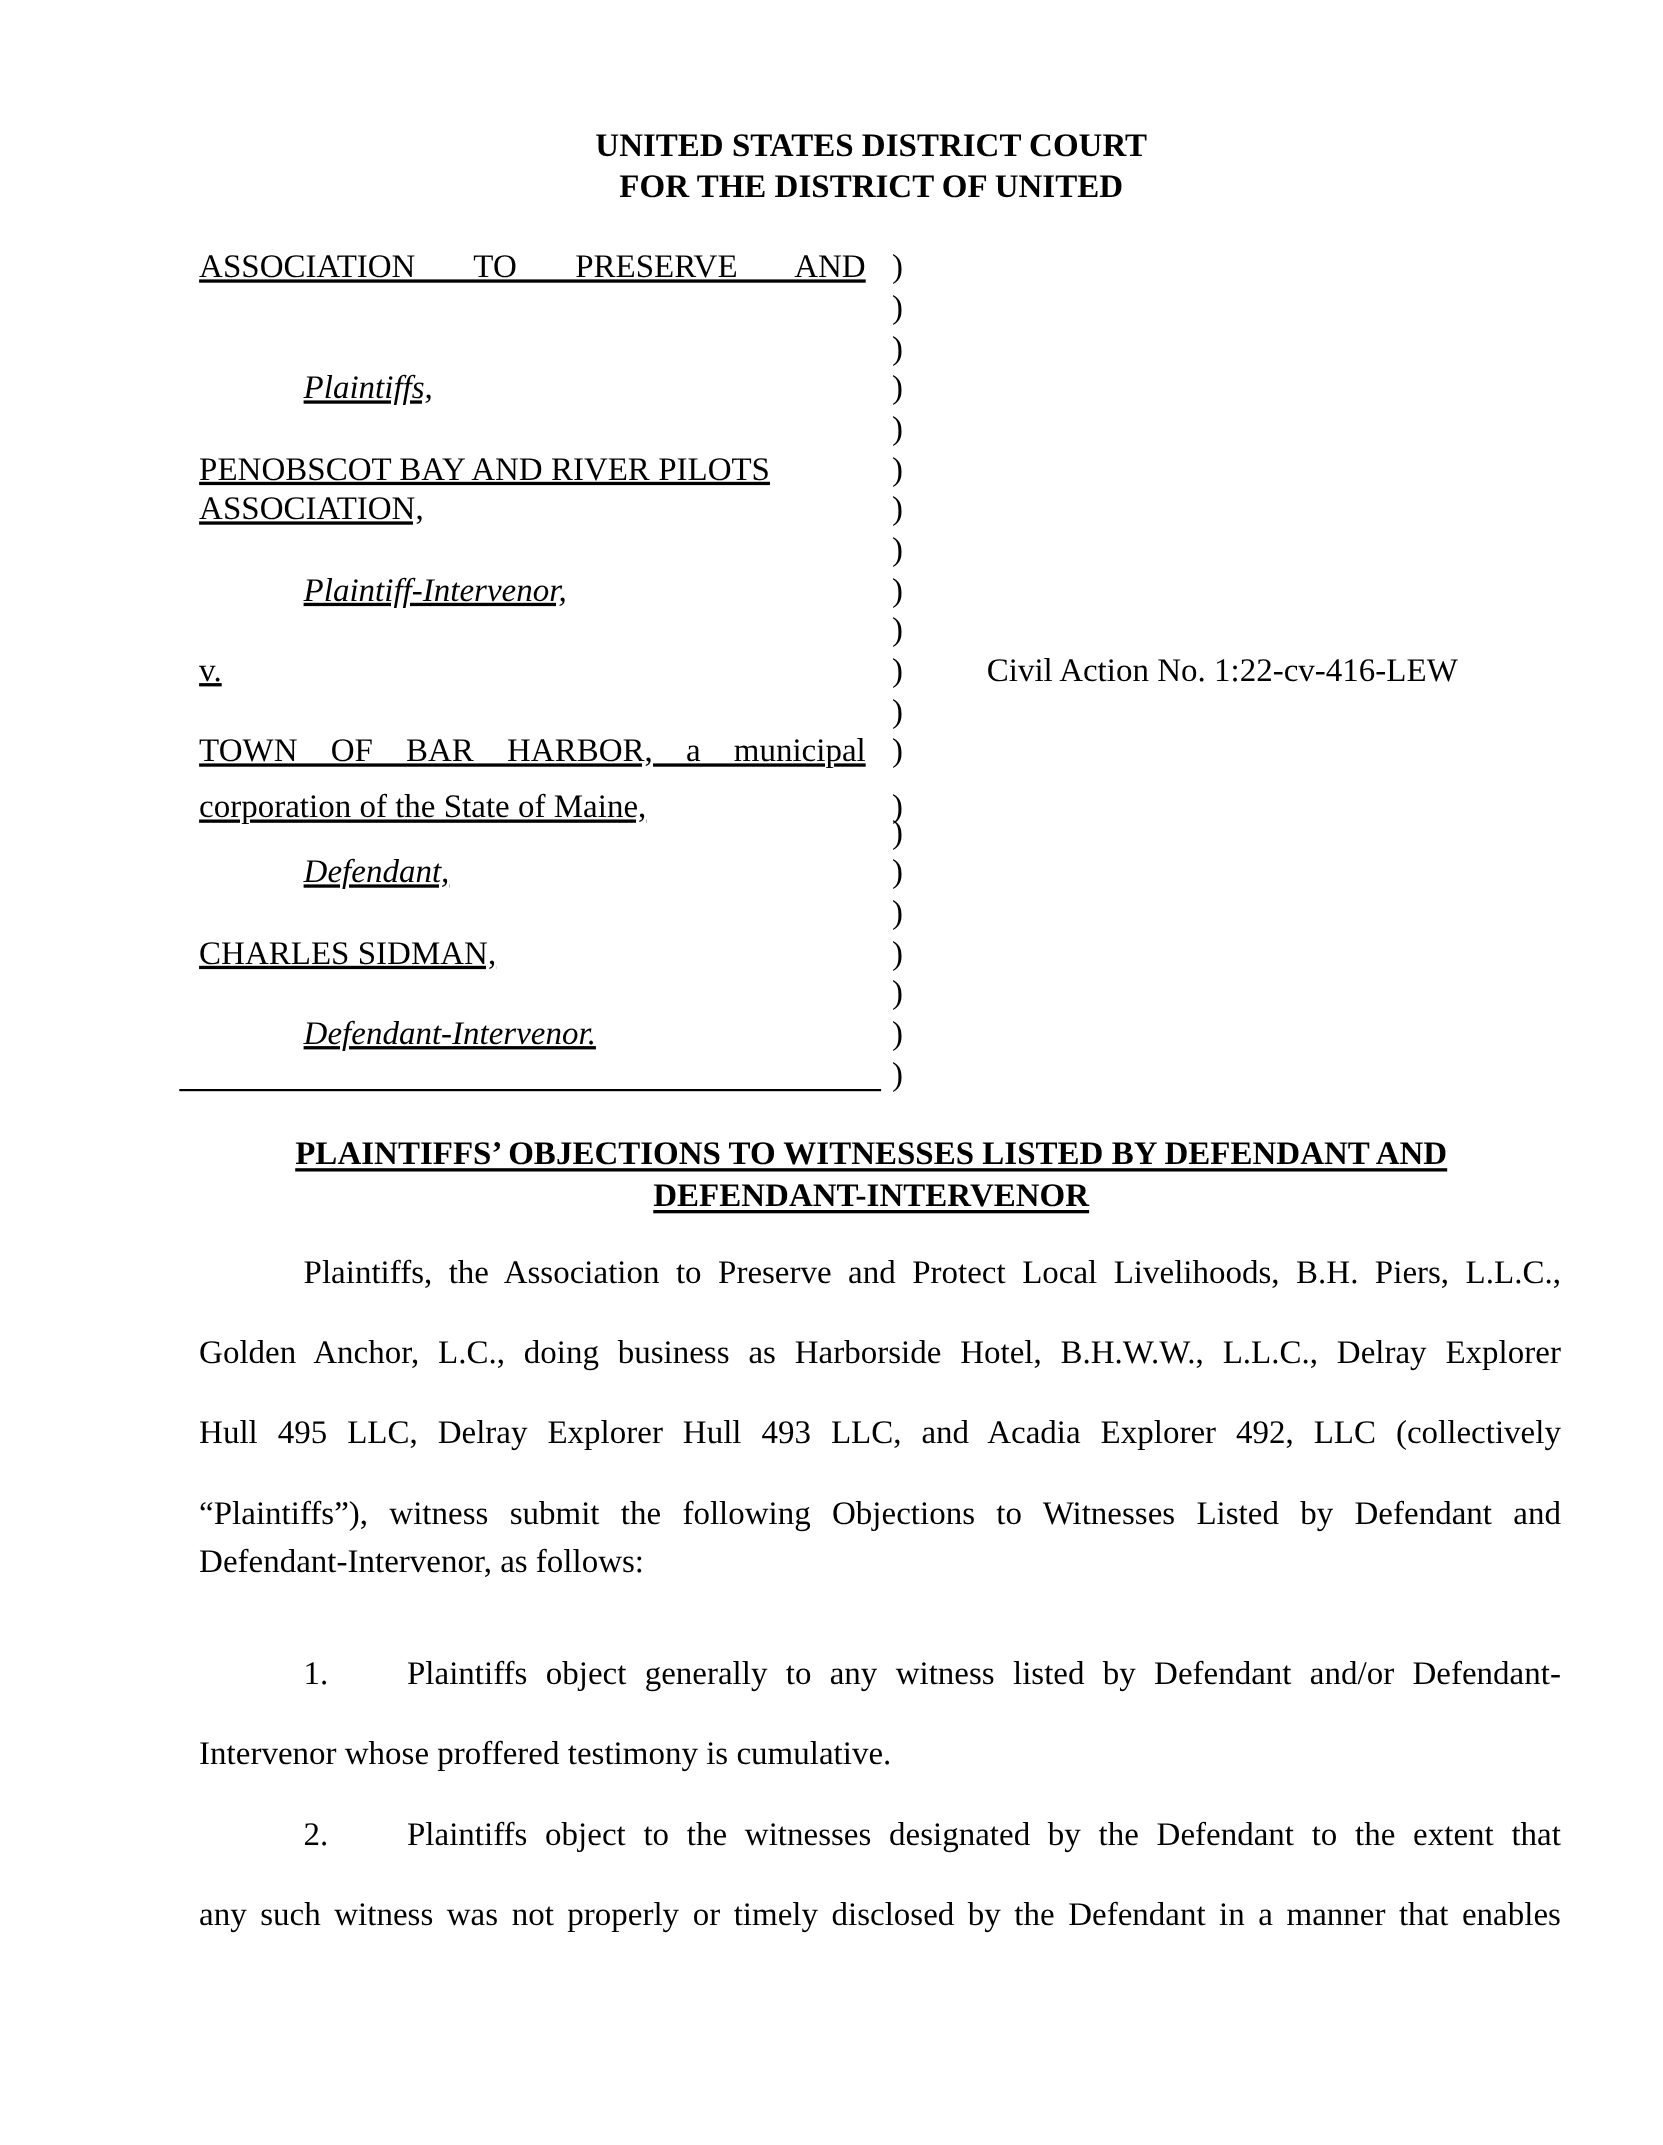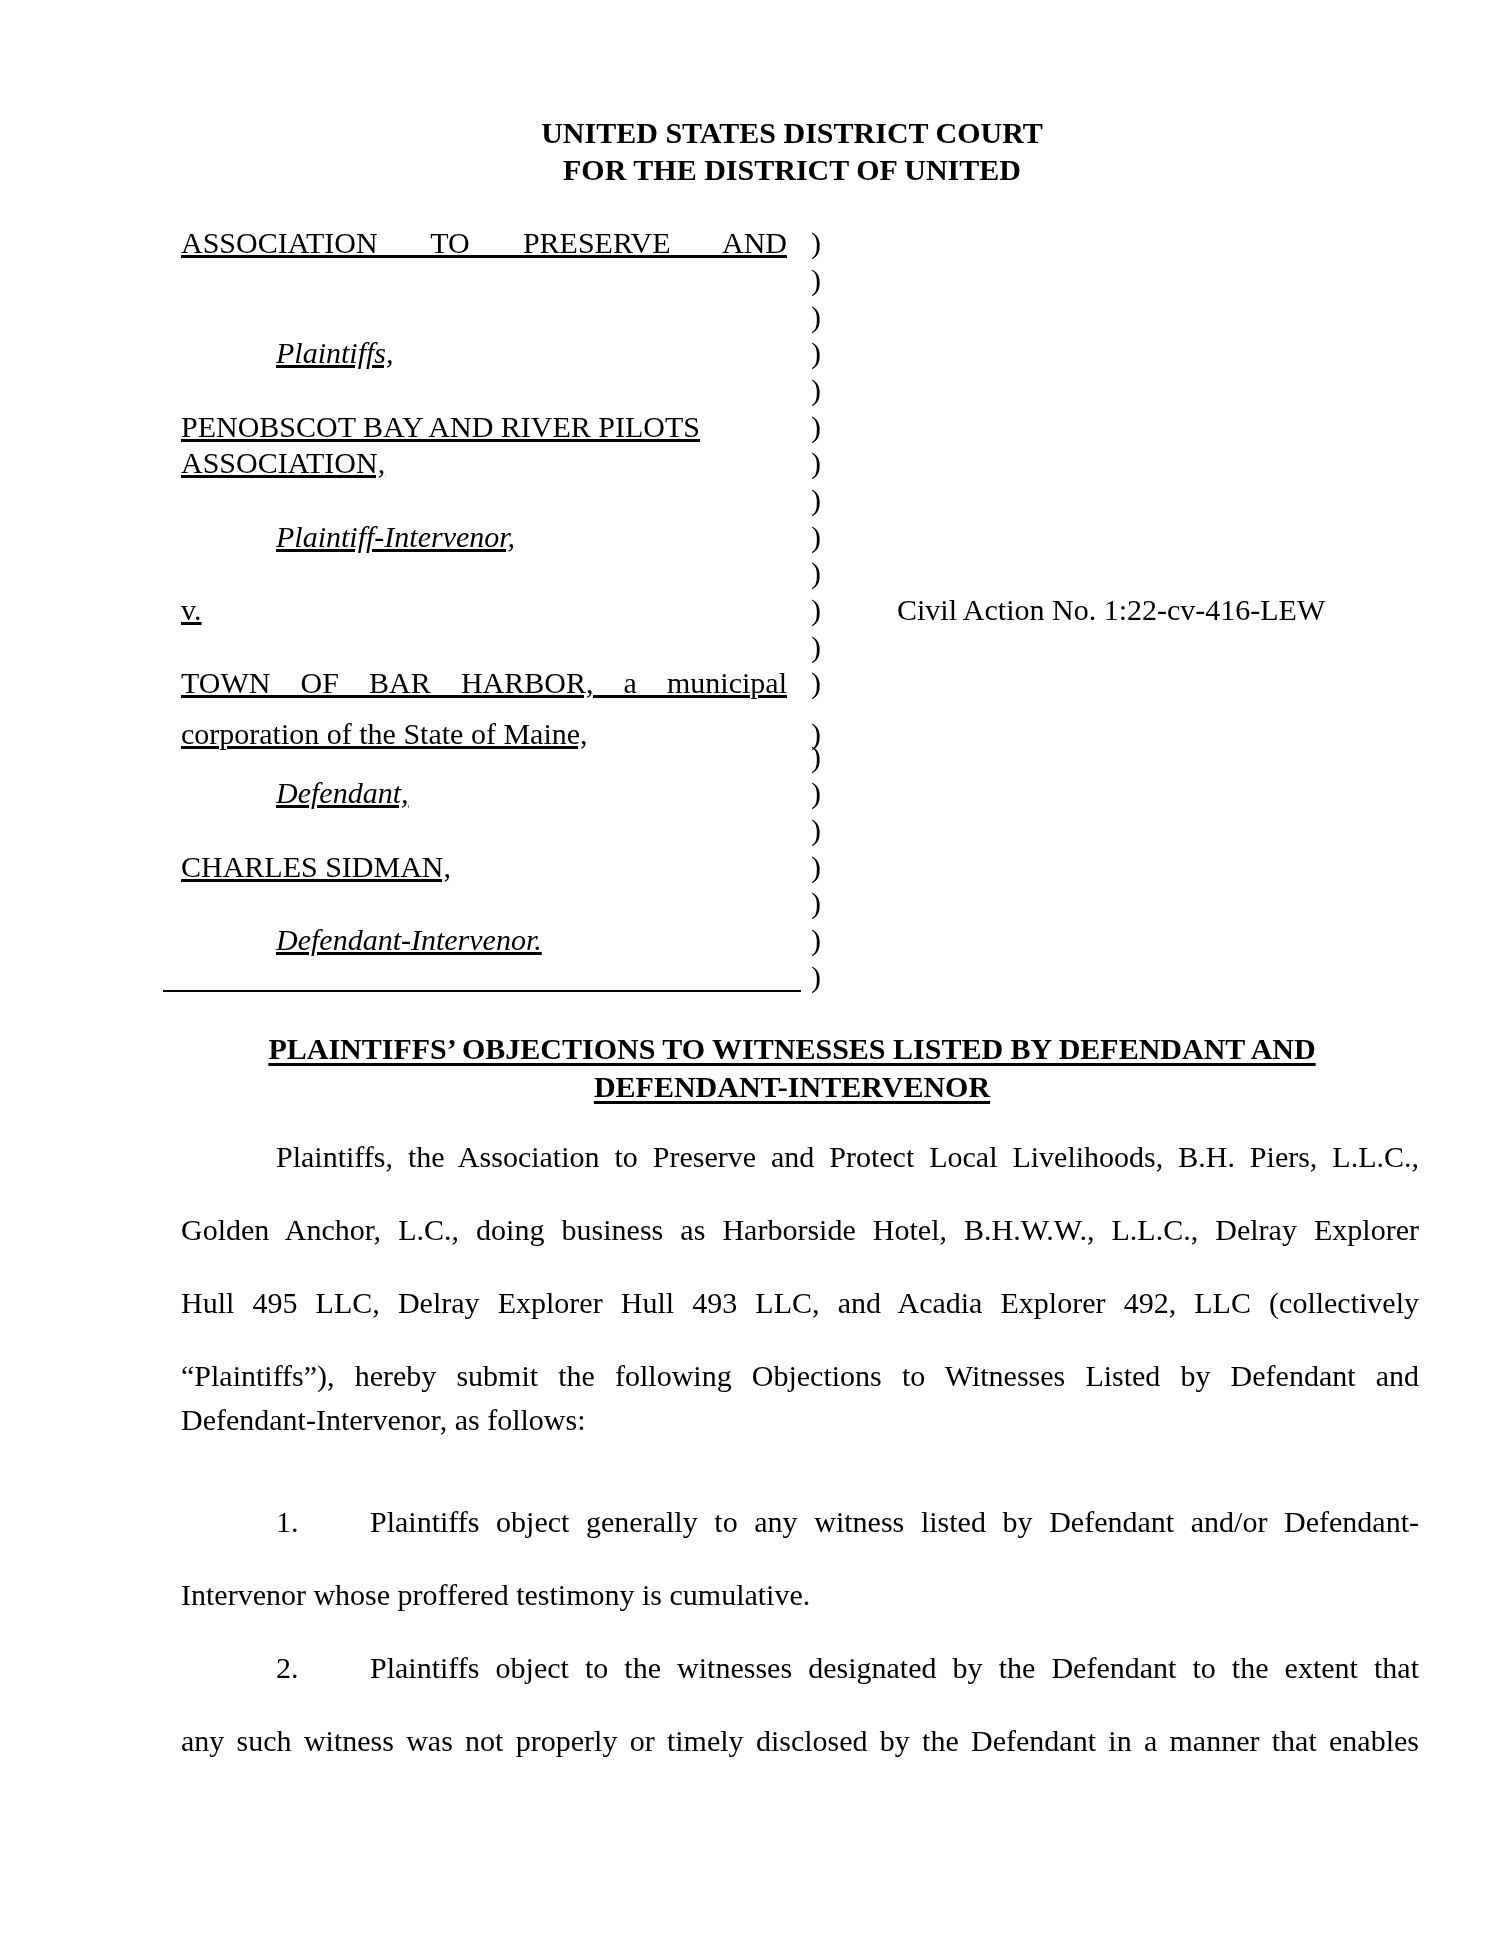--- a/index.html
+++ b/index.html
@@ -168,21 +168,21 @@
   </div>
 
   <div class="caption-rule"></div>
 
   <div class="doc-heading l1"><span>PLAINTIFFS’ OBJECTIONS TO WITNESSES LISTED BY DEFENDANT AND</span></div>
   <div class="doc-heading l2"><span>DEFENDANT-INTERVENOR</span></div>
 
   <div class="body-line indent" style="top:1138px">Plaintiffs, the Association to Preserve and Protect Local Livelihoods, B.H. Piers, L.L.C.,</div>
   <div class="body-line full" style="top:1211px">Golden Anchor, L.C., doing business as Harborside Hotel, B.H.W.W., L.L.C., Delray Explorer</div>
   <div class="body-line full" style="top:1284px">Hull 495 LLC, Delray Explorer Hull 493 LLC, and Acadia Explorer 492, LLC (collectively</div>
-  <div class="body-line full" style="top:1357px">“Plaintiffs”), hereby submit the following Objections to Witnesses Listed by Defendant and</div>
+  <div class="body-line full" style="top:1357px">“Plaintiffs”), witness submit the following Objections to Witnesses Listed by Defendant and</div>
   <div class="body-line last" style="top:1401px">Defendant-Intervenor, as follows:</div>
 
   <div>
     <span class="num" style="top:1503px">1.</span>
     <span class="num-text" style="top:1503px">Plaintiffs object generally to any witness listed by Defendant and/or Defendant-</span>
     <div class="body-line last" style="top:1576px">Intervenor whose proffered testimony is cumulative.</div>
   </div>
 
   <div>
     <span class="num" style="top:1649px">2.</span>

